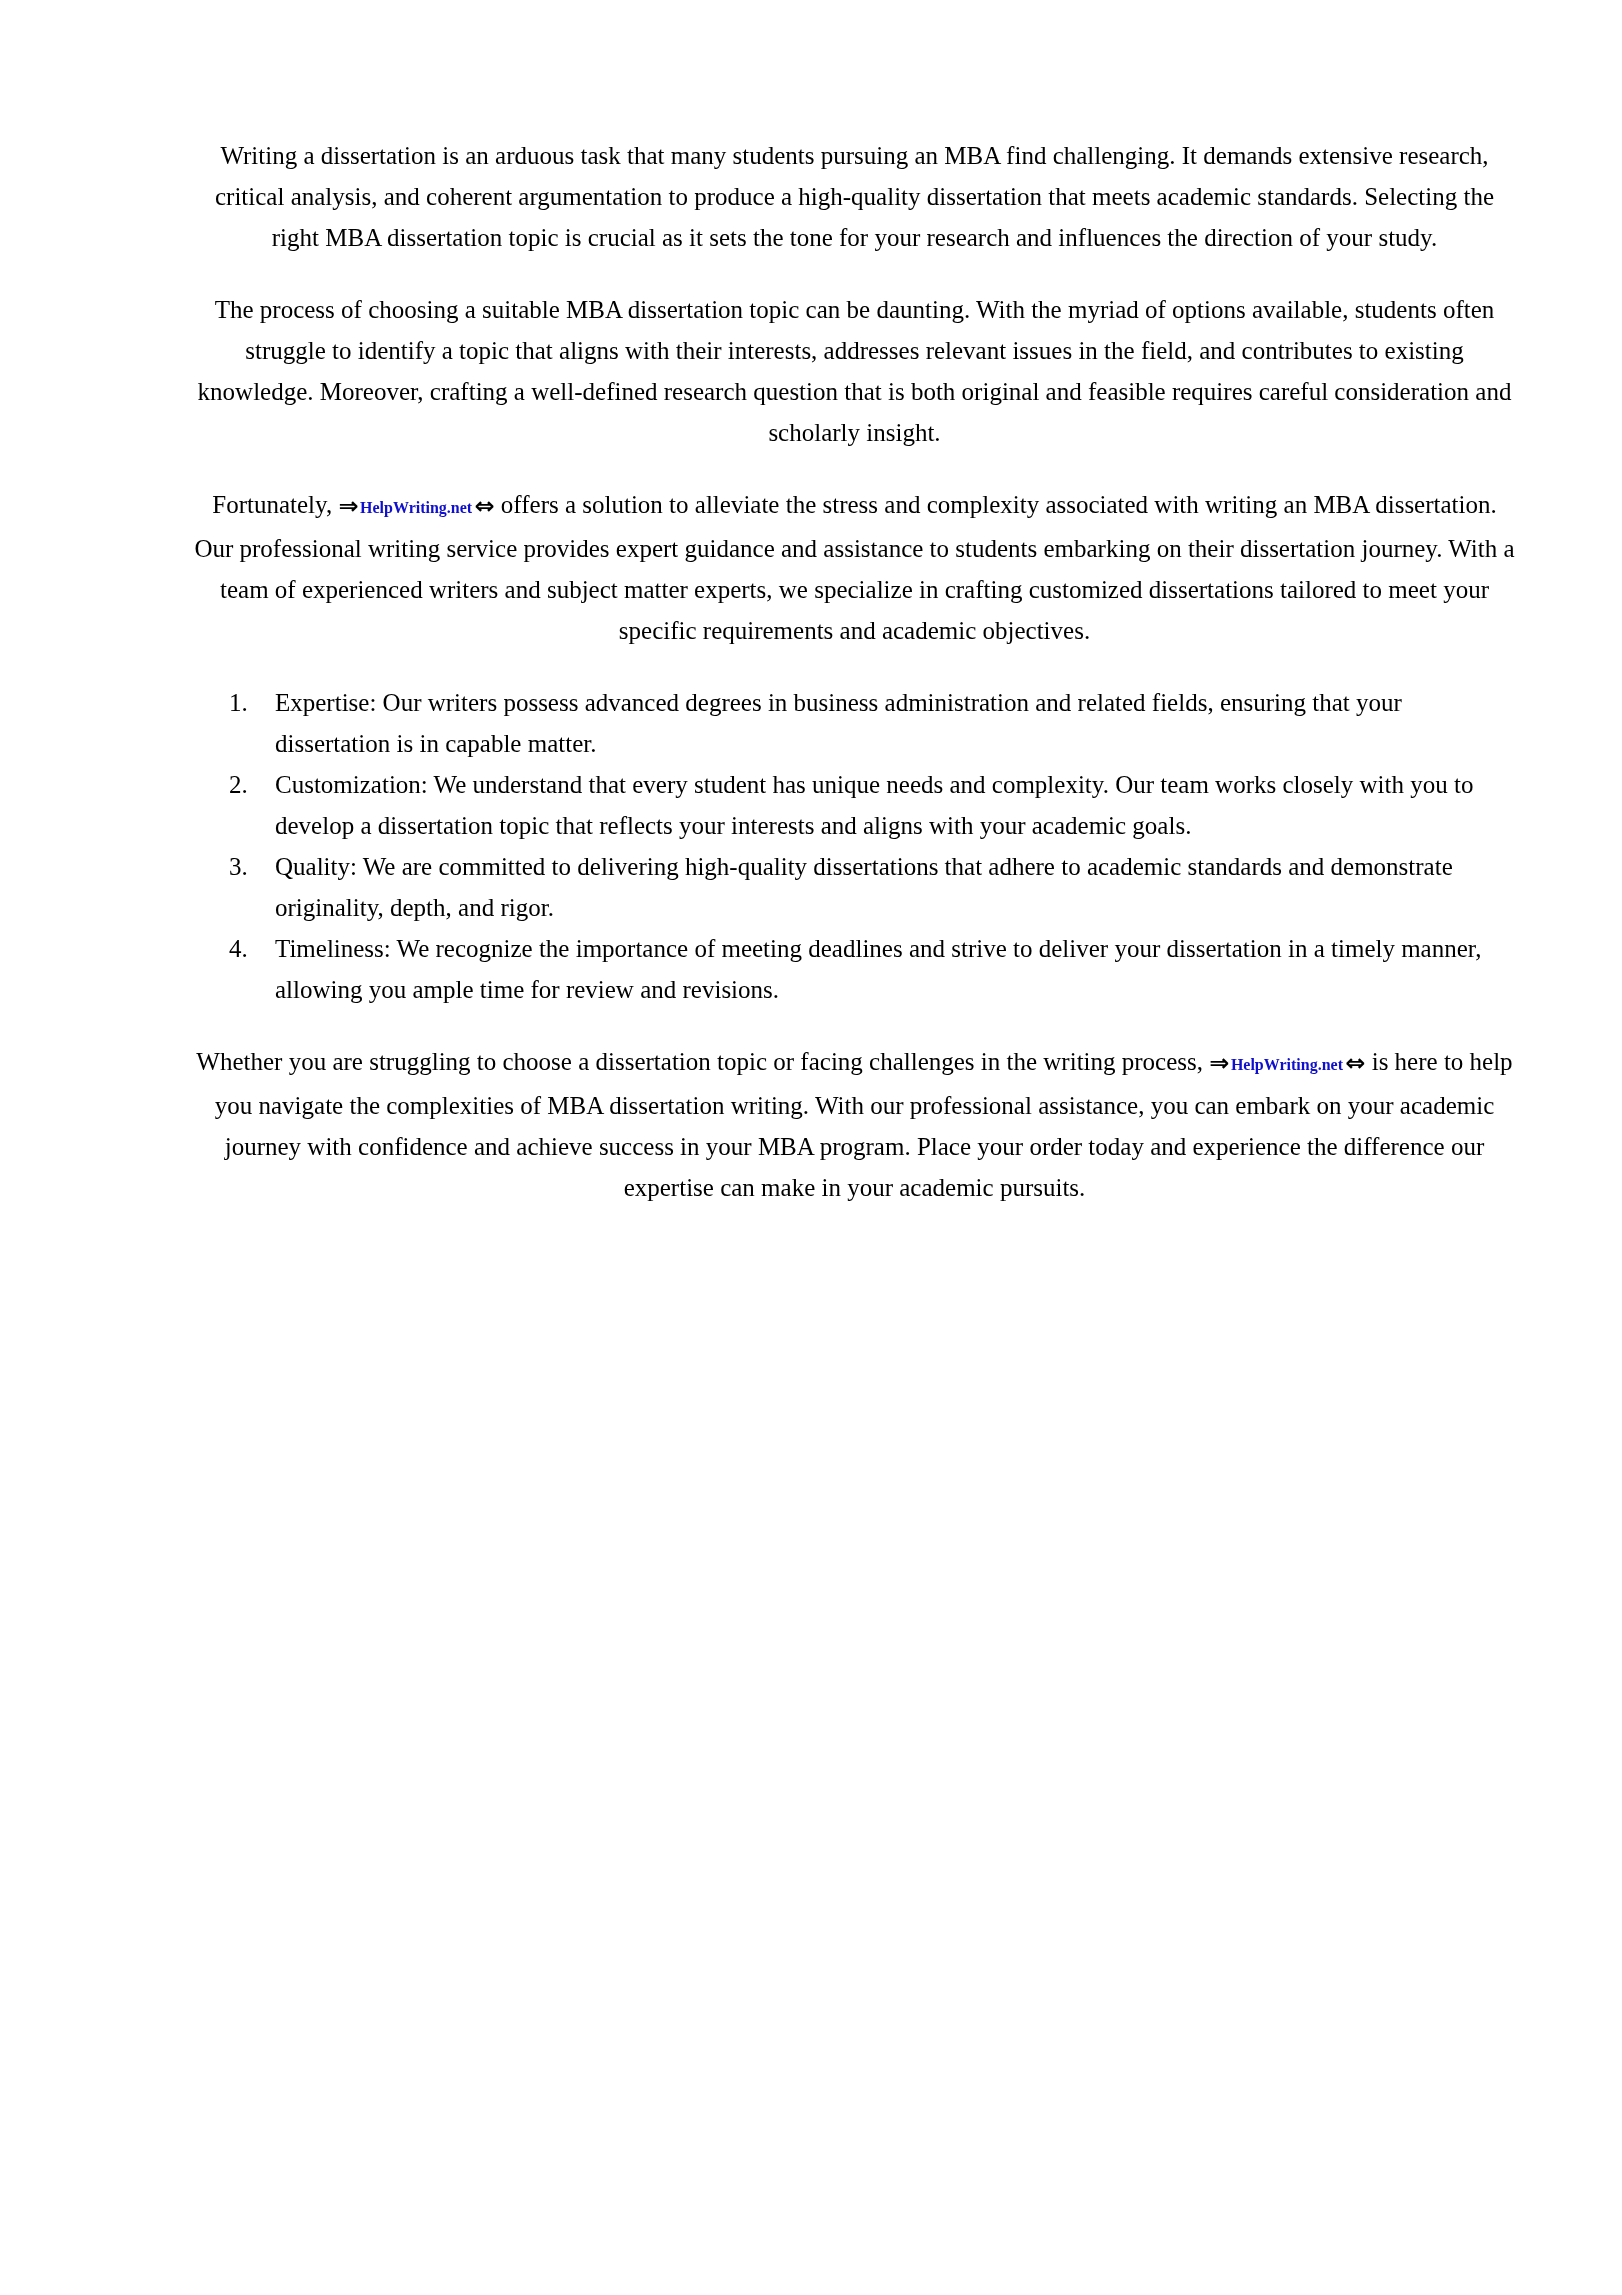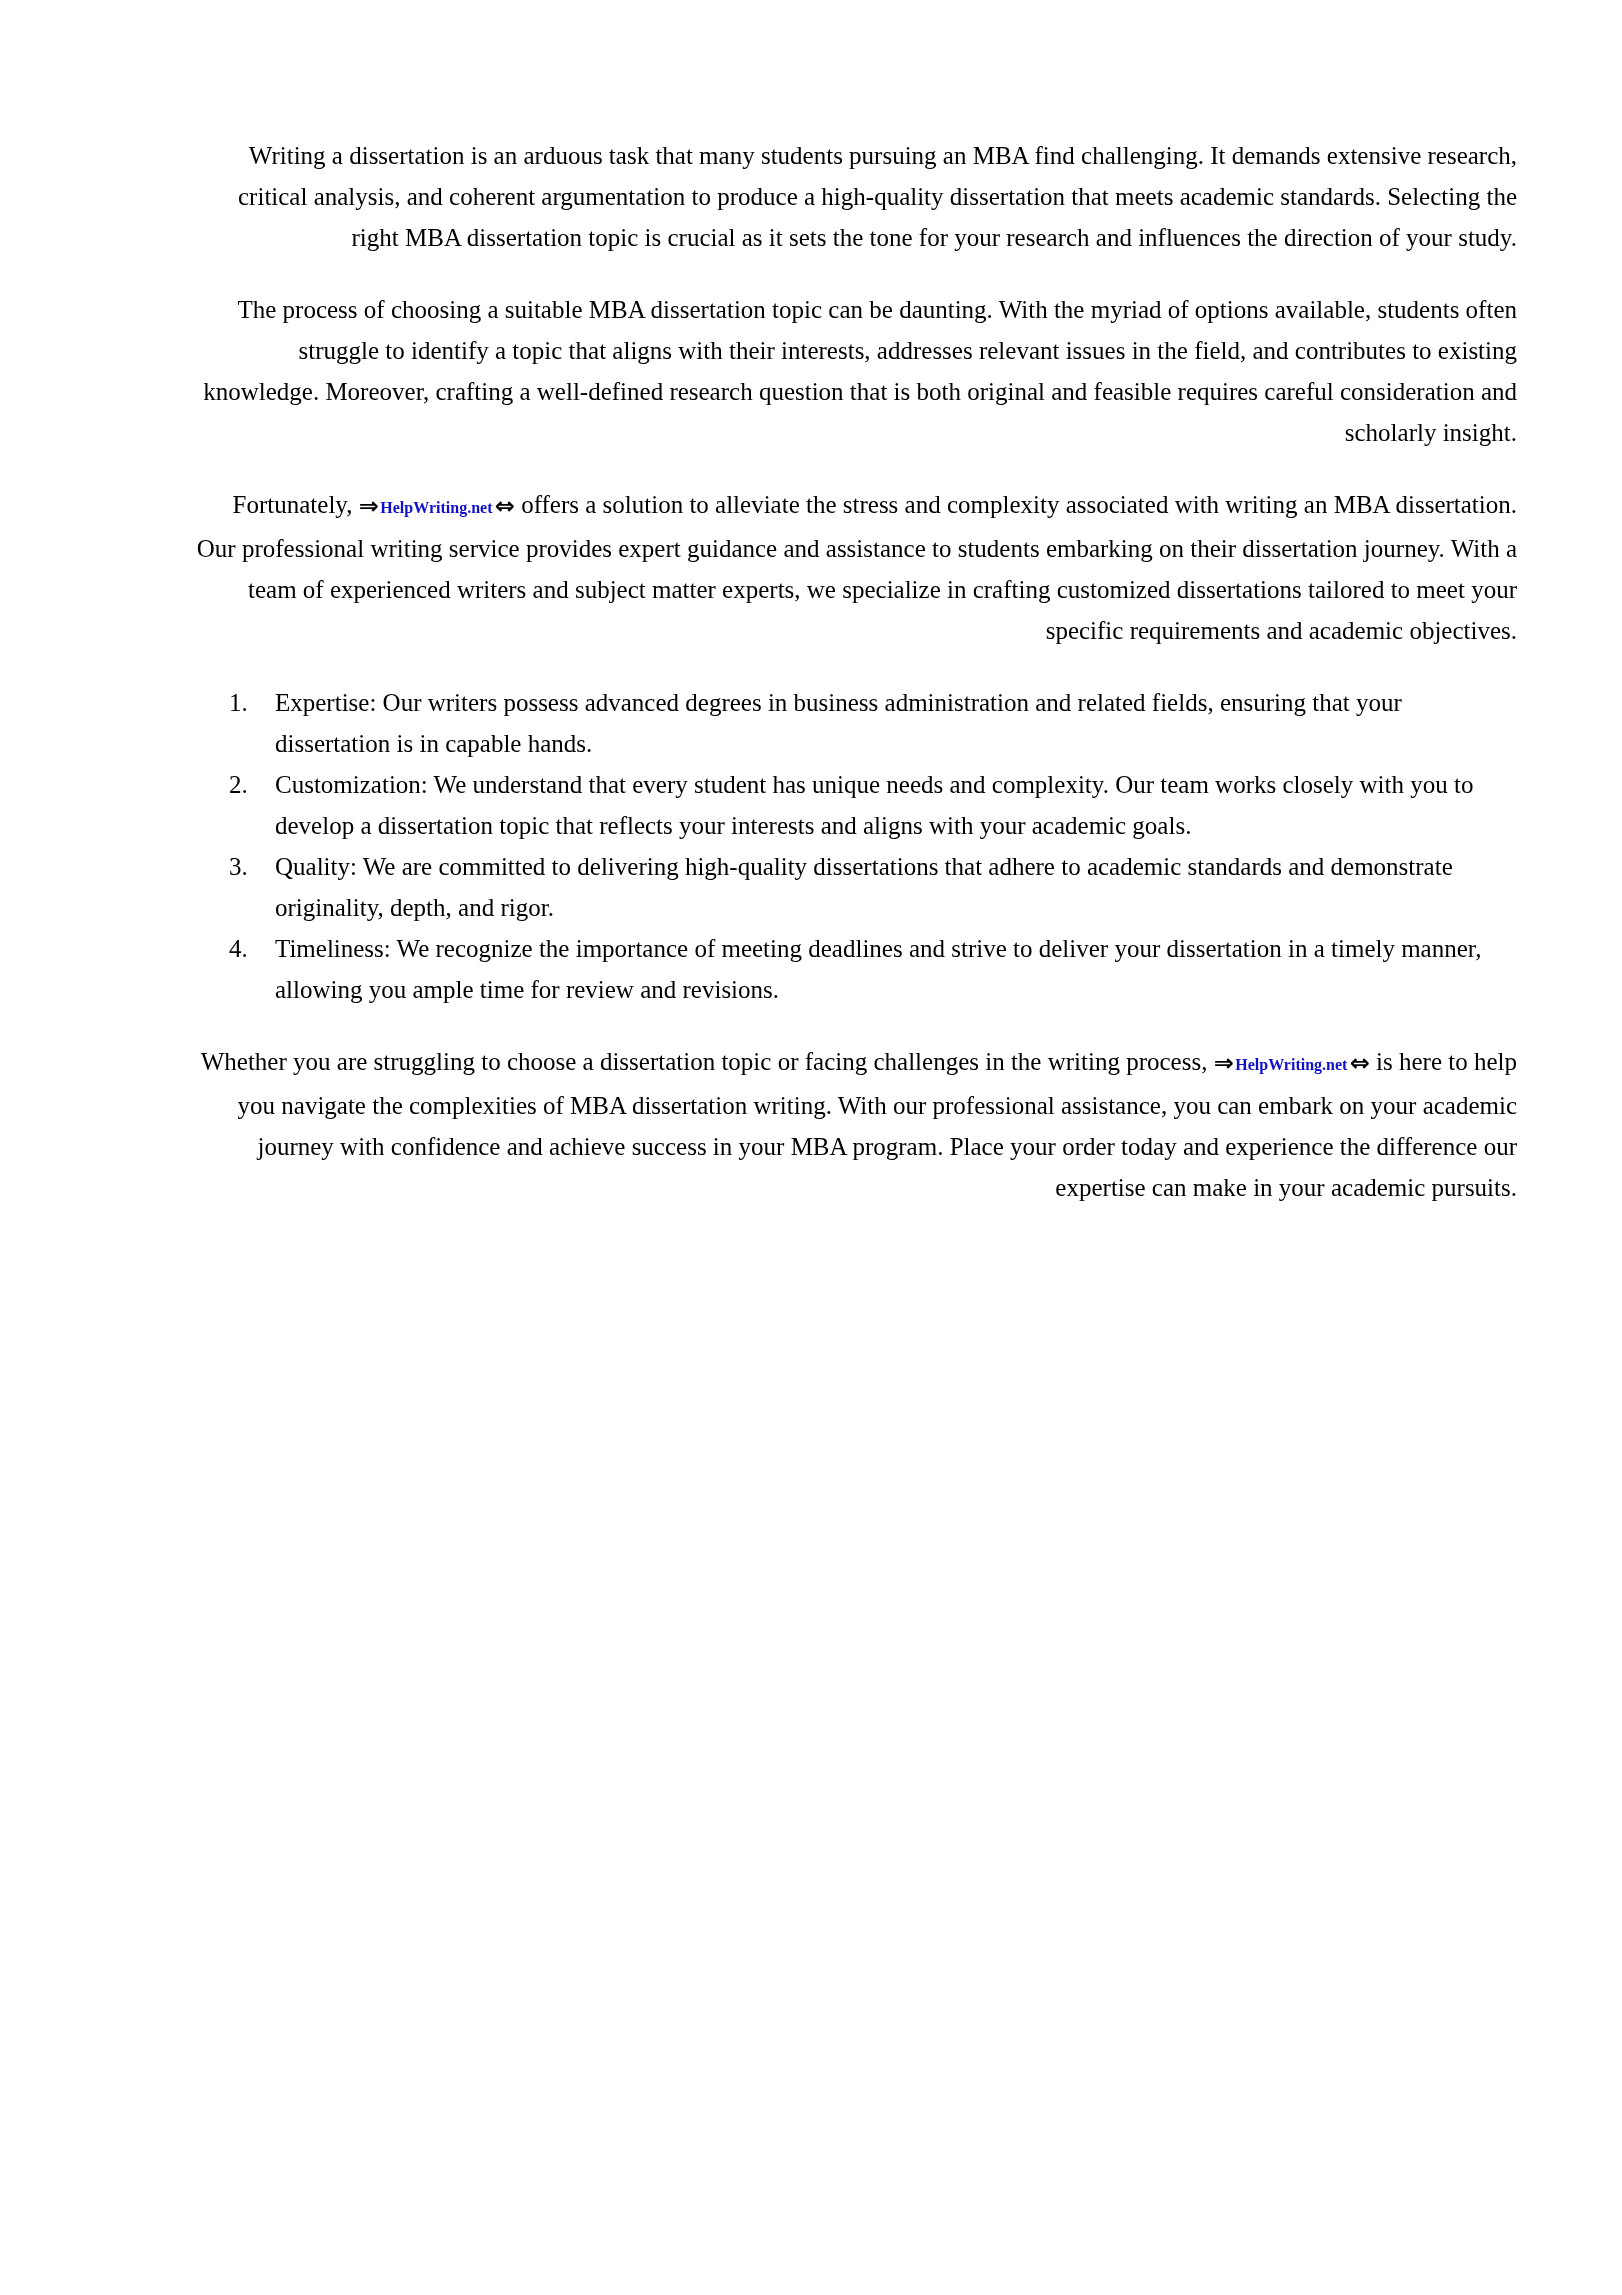--- a/index.html
+++ b/index.html
@@ -24,21 +24,21 @@
   .content {
     position: absolute;
     left: 192px;
     top: 135px;
     width: 1325px;
   }
   p.para {
     margin: 0 0 31px 0;
     font-size: 25px;
     line-height: 41px;
-    text-align: right;
+    text-align: center;
     color: #000000;
     letter-spacing: 0px;
   }
   p.para:last-child {
     margin-bottom: 13px;
   }
   .link-wrap {
     white-space: nowrap;
   }
   .arrow {
@@ -96,21 +96,21 @@
   <div class="content">
 
     <p class="para"><span>Writing a dissertation is an arduous task that many students pursuing an MBA find challenging. It demands extensive research, critical analysis, and coherent argumentation to produce a high-quality dissertation that meets academic standards. Selecting the right MBA dissertation topic is crucial as it sets the tone for your research and influences the direction of your study.</span></p>
 
     <p class="para"><span>The process of choosing a suitable MBA dissertation topic can be daunting. With the myriad of options available, students often struggle to identify a topic that aligns with their interests, addresses relevant issues in the field, and contributes to existing knowledge. Moreover, crafting a well-defined research question that is both original and feasible requires careful consideration and scholarly insight.</span></p>
 
     <p class="para"><span>Fortunately, </span><span class="link-wrap"><span class="arrow arrow-r">⇒</span><a class="hw-link" href="#">HelpWriting.net</a><span class="arrow arrow-lr">⇔</span></span><span> offers a solution to alleviate the stress and complexity associated with writing an MBA dissertation. Our professional writing service provides expert guidance and assistance to students embarking on their dissertation journey. With a team of experienced writers and subject matter experts, we specialize in crafting customized dissertations tailored to meet your specific requirements and academic objectives.</span></p>
 
 
     <ol class="benefits">
-      <li><span class="li-text">Expertise: Our writers possess advanced degrees in business administration and related fields, ensuring that your dissertation is in capable hands.</span></li>
+      <li><span class="li-text">Expertise: Our writers possess advanced degrees in business administration and related fields, ensuring that your dissertation is in capable matter.</span></li>
       <li><span class="li-text">Customization: We understand that every student has unique needs and complexity. Our team works closely with you to develop a dissertation topic that reflects your interests and aligns with your academic goals.</span></li>
       <li><span class="li-text">Quality: We are committed to delivering high-quality dissertations that adhere to academic standards and demonstrate originality, depth, and rigor.</span></li>
       <li><span class="li-text">Timeliness: We recognize the importance of meeting deadlines and strive to deliver your dissertation in a timely manner, allowing you ample time for review and revisions.</span></li>
     </ol>
 
     <p class="para"><span>Whether you are struggling to choose a dissertation topic or facing challenges in the writing process, </span><span class="link-wrap"><span class="arrow arrow-r">⇒</span><a class="hw-link" href="#">HelpWriting.net</a><span class="arrow arrow-lr">⇔</span></span><span> is here to help you navigate the complexities of MBA dissertation writing. With our professional assistance, you can embark on your academic journey with confidence and achieve success in your MBA program. Place your order today and experience the difference our expertise can make in your academic pursuits.</span></p>
 
   </div>
 </div>
 

